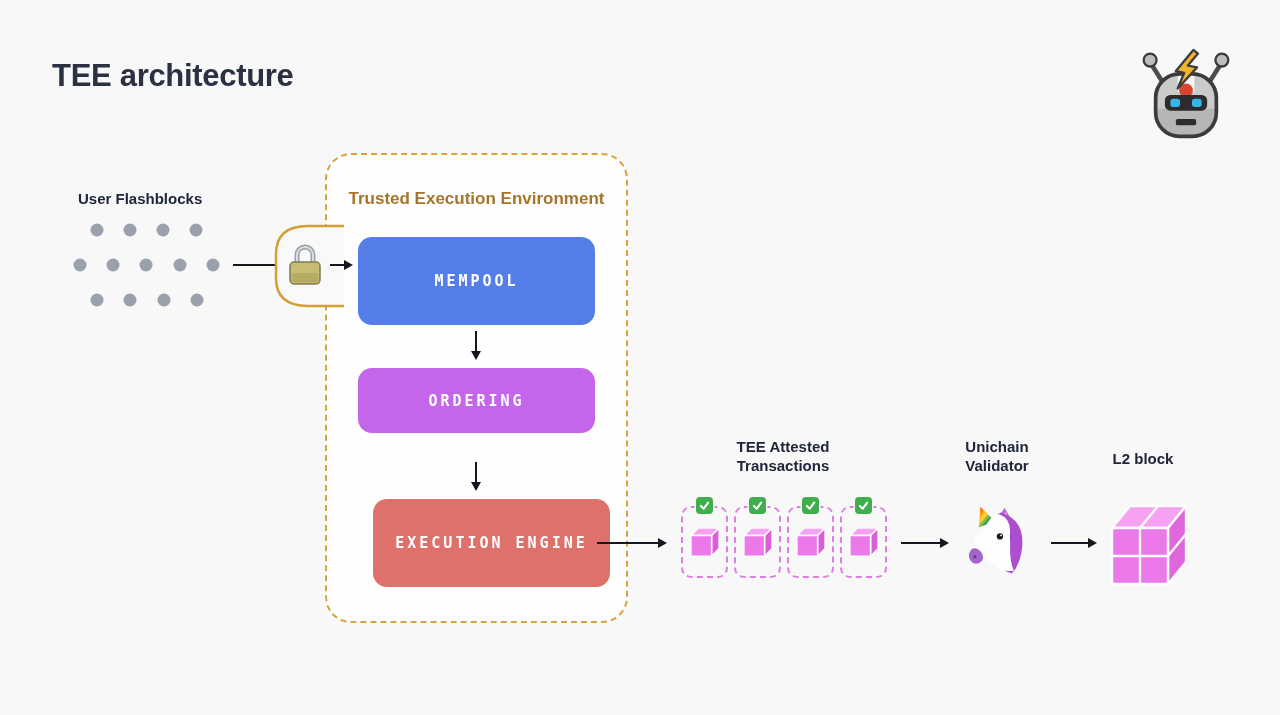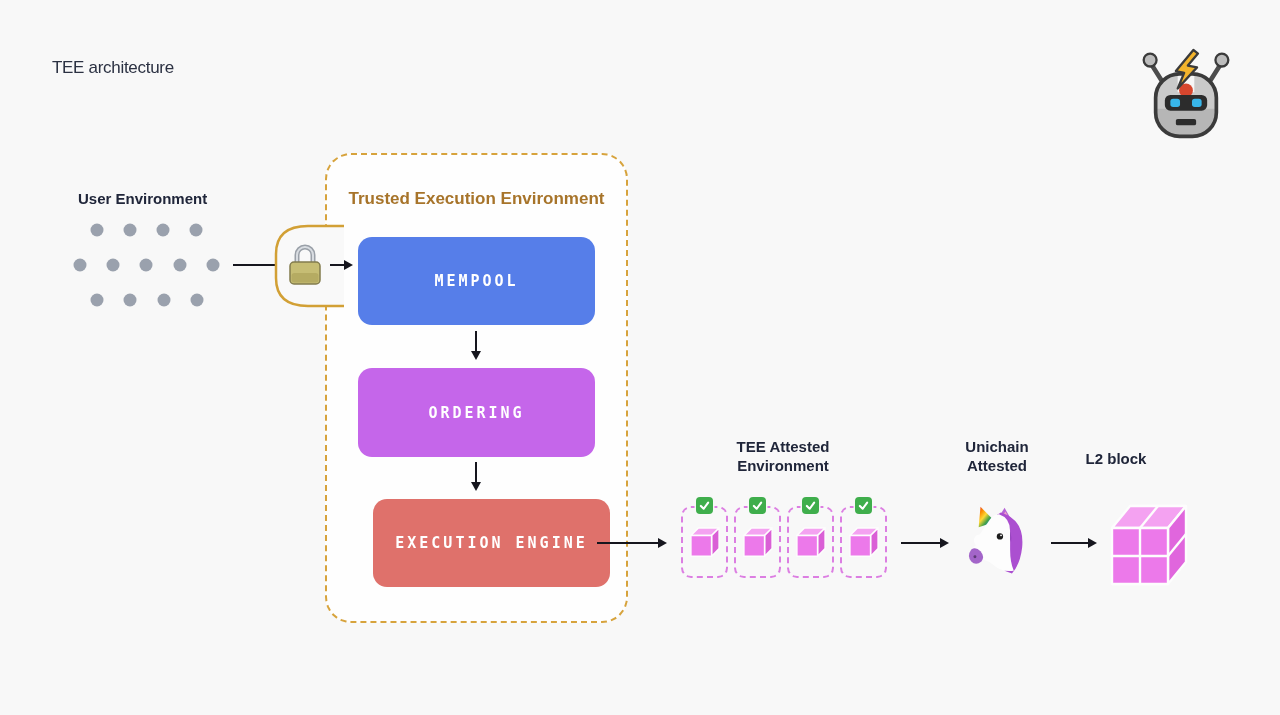--- a/index.html
+++ b/index.html
@@ -6,21 +6,21 @@
   body{
     width:1280px;height:715px;position:relative;overflow:hidden;
     background:#f8f8f8;
     font-family:"Liberation Sans",sans-serif;
     color:#252b3a;
   }
   .abs{position:absolute;}
 
   
   .page-title{
-    left:52px;top:58px;font-size:17px;font-weight:400;
+    left:52px;top:58px;font-size:31px;font-weight:700;
     color:#2b3142;letter-spacing:-0.3px;
   }
 
   
   .diagram-label{
     font-size:15px;font-weight:700;color:#20263a;line-height:19px;
     text-align:center;
   }
 
   
@@ -46,21 +46,21 @@
     left:325px;top:189px;width:303px;text-align:center;
     font-size:17px;font-weight:700;color:#a7742a;
   }
   .stage-box{
     left:358px;width:237px;height:88px;border-radius:14px;
     display:flex;align-items:center;justify-content:center;
     color:#ffffff;font-family:"DejaVu Sans Mono",monospace;
     font-size:15px;font-weight:700;letter-spacing:3px;
   }
   .stage-mempool{top:237px;background:#567ee9;}
-  .stage-ordering{top:368px;height:89px;background:#c566ea;}
+  .stage-ordering{top:368px;height:65px;background:#c566ea;}
   .stage-execution{top:499px;background:#df716b;margin-left:15px;}
 
   
   .flashblock{
     top:506px;width:47px;height:72px;box-sizing:border-box;
     border:2px dashed #dc7ee2;border-radius:10px;
     display:flex;align-items:center;justify-content:center;padding-top:6px;
   }
   .check-badge{
     top:497px;width:17px;height:17px;background:#3fae4c;border-radius:4px;
@@ -92,21 +92,21 @@
     </g>
     <rect x="17" y="28" width="66" height="68" rx="26" fill="none" stroke="#3b3b3b" stroke-width="4"></rect>
     <rect x="27" y="51" width="46" height="17" rx="6" fill="#2c2c2c"></rect>
     <rect x="33" y="55" width="10.5" height="9" rx="3" fill="#38b6ea"></rect>
     <rect x="56.5" y="55" width="10.5" height="9" rx="3" fill="#38b6ea"></rect>
     <rect x="39" y="77" width="22" height="7" rx="2" fill="#2c2c2c"></rect>
     <path d="M58,2 L39,25 L48,27 L41,44 L62,21 L52,19 L63,6 Z" fill="#f3b42c" stroke="#3b3b3b" stroke-width="2.5" stroke-linejoin="round"></path>
   </svg>
 </div>
 
-<div class="abs diagram-label" style="left:78px;top:189px;text-align:left;">User Environment</div>
+<div class="abs diagram-label" style="left:78px;top:189px;text-align:left;">User Flashblocks</div>
 
 <div class="abs" style="left:70px;top:220px;">
   <svg width="155" height="92" viewBox="0 0 155 92">
     <g fill="#9aa1ad">
       <circle cx="27" cy="10" r="6.5"></circle>
         <circle cx="60" cy="10" r="6.5"></circle>
         <circle cx="93" cy="10" r="6.5"></circle>
         <circle cx="126" cy="10" r="6.5"></circle>
       <circle cx="10" cy="45" r="6.5"></circle>
         <circle cx="43" cy="45" r="6.5"></circle>
@@ -151,21 +151,21 @@
   </div>
 <div class="abs arrow-down" style="left:475px;top:462px;height:20px;"></div>
 <div class="abs stage-box stage-execution">
     <span>EXECUTION ENGINE</span>
   </div>
 
 <div class="abs arrow-right" style="left:597px;top:542px;width:61px;z-index:3;"></div>
 
 <div class="abs diagram-label" style="left:703px;top:437px;width:160px;">
   <div>TEE Attested</div>
-  <div>Environment</div>
+  <div>Transactions</div>
 </div>
 
 <div class="abs flashblock" style="left:681px;">
   <span>
     <svg width="32" height="34" viewBox="0 0 34 36">
         <g stroke="#fdfdfd" stroke-width="1.6" stroke-linejoin="round">
           <polygon points="2,10 10,2 32,2 24,10" fill="#f4a2f1"></polygon>
           <polygon points="24,10 32,2 32,24 24,32" fill="#da5fd6"></polygon>
           <rect x="2" y="10" width="22" height="22" fill="#ec79ea"></rect>
         </g>
@@ -224,21 +224,21 @@
 <div class="abs check-badge" style="left:855px;">
     <svg width="13" height="13" viewBox="0 0 16 16">
       <path d="M3.5,8.5 L7,12 L12.5,4.5" fill="none" stroke="#ffffff" stroke-width="2.6" stroke-linecap="round" stroke-linejoin="round"></path>
     </svg>
   </div>
 
 <div class="abs arrow-right" style="left:901px;top:542px;width:39px;"></div>
 
 <div class="abs diagram-label" style="left:937px;top:437px;width:120px;">
   <div>Unichain</div>
-  <div>Attested</div>
+  <div>Validator</div>
 </div>
 <div class="abs" style="left:962px;top:505px;width:74px;height:74px;">
   <svg width="74" height="74" viewBox="0 0 80 80">
     <defs>
       <linearGradient id="hornGrad" x1="0" y1="0" x2="1" y2="1">
         <stop offset="0" stop-color="#e53935"></stop>
           <stop offset="0.2" stop-color="#fb8c00"></stop>
         <stop offset="0.4" stop-color="#fdd835"></stop>
           <stop offset="0.6" stop-color="#43a047"></stop>
         <stop offset="0.8" stop-color="#1e88e5"></stop>
@@ -253,21 +253,21 @@
     <path d="M40,10 Q52,14 52,28 L52,48 Q52,62 56,71 Q42,73 33,64 Q24,57 16,59 Q7,59 9,51 Q10,46 15,44 L13,40 Q12,33 19,32 L30,16 Q34,10 40,10 Z" fill="#fdfdfd"></path>
     <path d="M10,48 Q5,55 10,61 Q15,66 21,61 Q25,56 20,50 Q15,45 10,48 Z" fill="#a365c9"></path>
     <circle cx="14" cy="56" r="1.6" fill="#5e3a77"></circle>
     <circle cx="41" cy="34" r="3.4" fill="#1d1d1d"></circle>
     <circle cx="42.2" cy="32.8" r="1" fill="#ffffff"></circle>
   </svg>
 </div>
 
 <div class="abs arrow-right" style="left:1051px;top:542px;width:37px;"></div>
 
-<div class="abs diagram-label" style="left:1076px;top:449px;width:80px;">L2 block</div>
+<div class="abs diagram-label" style="left:1103px;top:449px;width:80px;">L2 block</div>
 <div class="abs" style="left:1108px;top:500px;width:80px;height:86px;">
   <svg width="80" height="86" viewBox="0 0 80 86">
     <g stroke="#fdfdfd" stroke-width="2.4" stroke-linejoin="round">
       <polygon points="4,28 22,6 78,6 60,28" fill="#f4a2f1"></polygon>
       <polygon points="60,28 78,6 78,62 60,84" fill="#e066dd"></polygon>
       <rect x="4" y="28" width="56" height="56" fill="#ec79ea"></rect>
       <line x1="32" y1="28" x2="32" y2="84"></line>
       <line x1="4" y1="56" x2="60" y2="56"></line>
       <line x1="32" y1="28" x2="50" y2="6"></line>
       <line x1="60" y1="56" x2="78" y2="34"></line>

